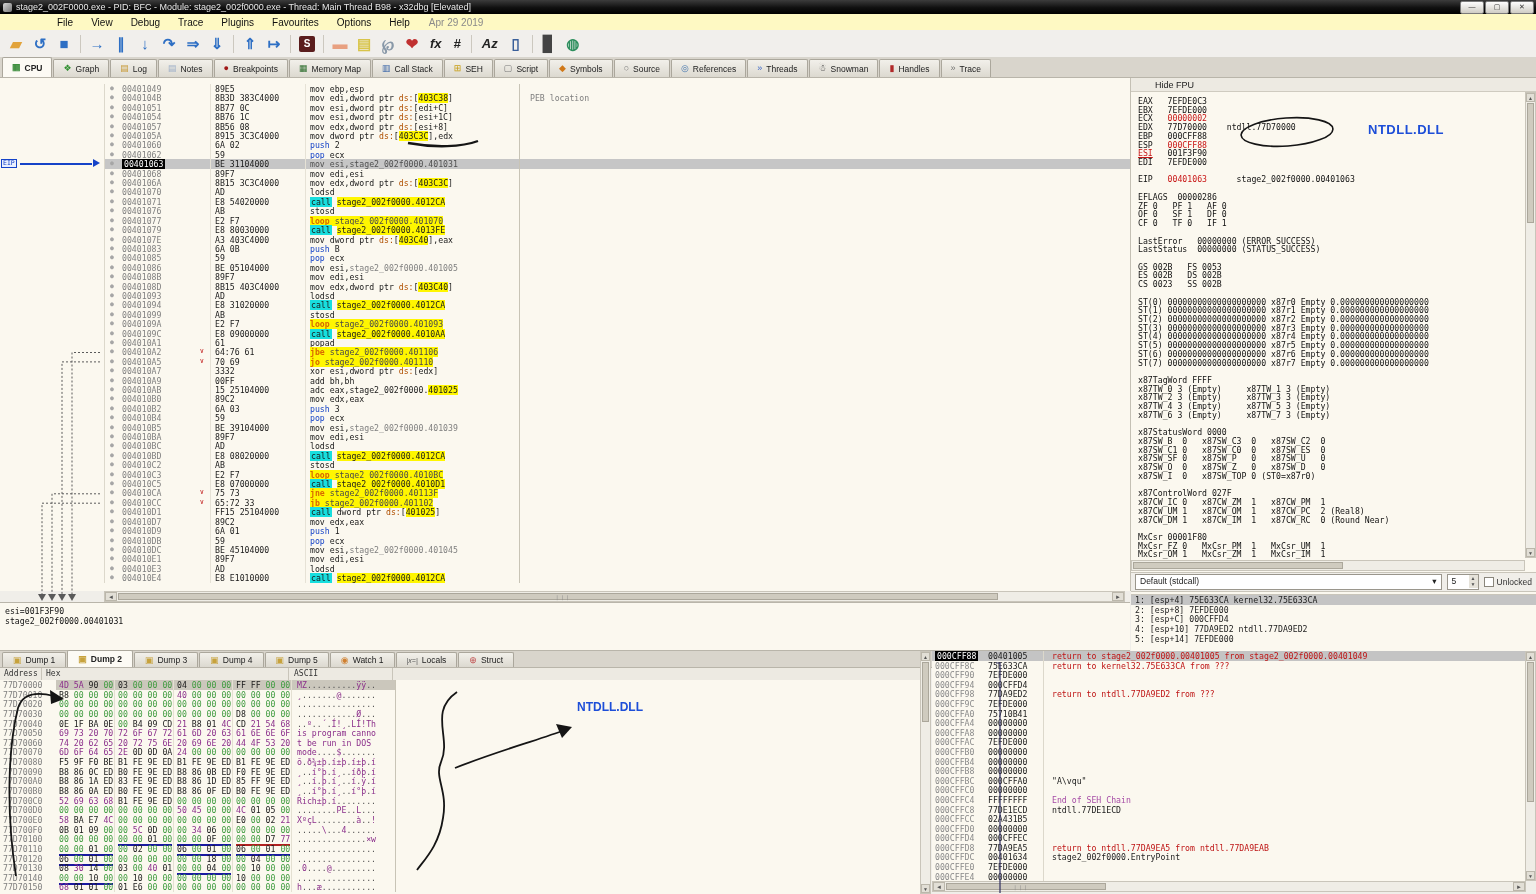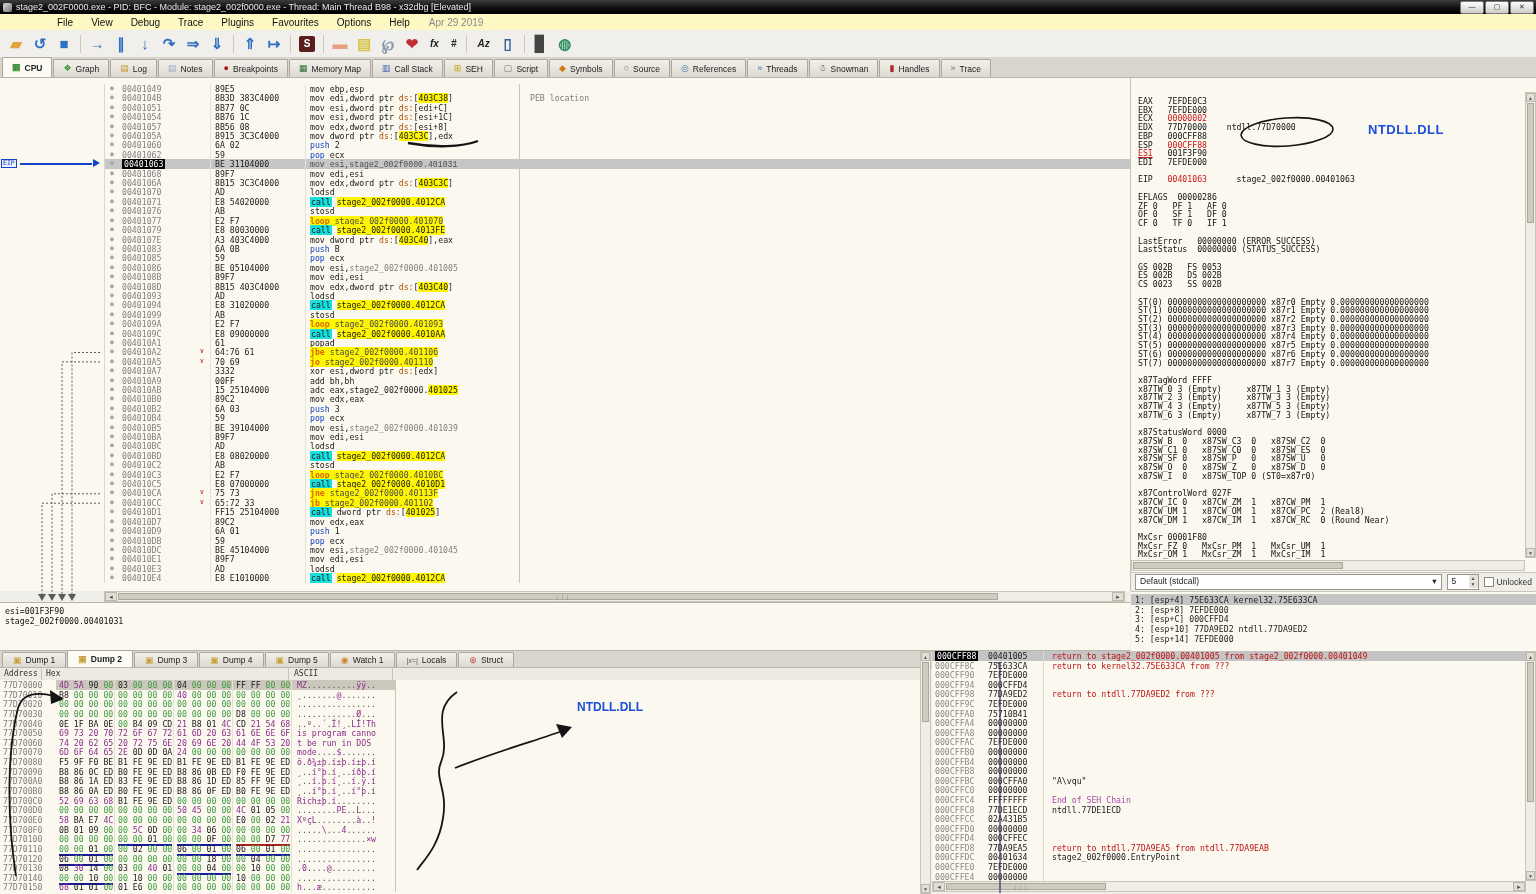--- a/index.html
+++ b/index.html
@@ -19,21 +19,21 @@
     border-bottom:1px solid #E0DDD6;font-size:10px;display:flex;align-items:center;padding-left:48px;}
   .mitem{padding:0 9px;color:#111;}
   .mdate{color:#8a8a8a;margin-left:10px;}
   
   .toolbar{position:absolute;left:0;top:30px;width:1536px;height:28px;background:#F1EFEC;
     border-bottom:1px solid #D8D5CD;display:flex;align-items:center;padding-left:4px;box-sizing:border-box;}
   .tico{width:24px;height:22px;display:flex;align-items:center;justify-content:center;
     font-size:15px;font-weight:bold;border-radius:3px;flex:none;}
   .tbadge{width:16px;height:16px;background:#5a1d1d;color:#fff;font-size:10px;font-weight:bold;
     display:flex;align-items:center;justify-content:center;border-radius:2px;flex:none;margin:0 4px;}
-  .ttxt{font-size:10px;font-style:italic;font-weight:bold;color:#222;padding:0 6px;flex:none;}
+  .ttxt{font-size:13px;font-style:italic;font-weight:bold;color:#222;padding:0 6px;flex:none;}
   .tsep{width:1px;height:18px;background:#CCC8BF;margin:0 4px;flex:none;}
   
   .tabbar{position:absolute;left:0;top:58px;width:1536px;height:20px;background:#D9D5CC;
     border-bottom:1px solid #B9B5AA;display:flex;align-items:flex-end;padding-left:2px;box-sizing:border-box;}
   .vtab{display:inline-flex;align-items:center;gap:4px;height:17px;padding:0 9px;
     font-size:8.5px;color:#222;background:linear-gradient(#F2F0EA,#DCD9D0);
     border:1px solid #ABA79C;border-bottom:none;border-radius:2px 2px 0 0;margin-right:1px;white-space:nowrap;}
   .vtab.act{background:#FCFAF4;height:19px;font-weight:bold;}
   .vtico{font-size:9px;line-height:9px;}
   
@@ -51,21 +51,21 @@
   .achip{background:#000;color:#fff;padding:0 2px;}
   .chev{position:absolute;right:6px;top:0;color:#C01818;font-size:7px;}
   .ylb{background:#FFF600;}
   .cc{background:#18DEDE;padding:0 1px;}
   .jm{color:#D86800;font-weight:bold;}
   .ga{color:#7F7F7F;}
   .ga2{color:#4a4a4a;}
   .sg{color:#B05000;}
   .yt{background:#FFF600;}
   .bl{color:#1543C8;}
-  .et{color:#4F4F4F;font-family:Liberation Mono, monospace;}
+  .et{color:#4F4F4F;}
   
   .hscroll{position:absolute;height:11px;background:#EFEDE6;border:1px solid #C9C5BA;box-sizing:border-box;}
   .hs-dis{left:104px;top:591px;width:1021px;}
   .sb-btn{position:absolute;top:0;width:12px;height:9px;background:#E2DFD6;border:1px solid #BBB7AB;
     font-size:6px;line-height:8px;text-align:center;color:#555;box-sizing:border-box;}
   .sb-thumb{position:absolute;top:1px;height:7px;background:#CFCBBF;border:1px solid #ABA79B;box-sizing:border-box;}
   .grip{position:absolute;top:2px;font-size:5px;color:#888;letter-spacing:1px;}
   
   .infobox{left:0;top:602px;width:1130px;height:49px;border-top:1px solid #B9B5AA;border-bottom:1px solid #B9B5AA;
     font:8.2px "DejaVu Sans Mono",monospace;color:#111;padding:3px 0 0 5px;box-sizing:border-box;}
@@ -701,20 +701,21 @@
     <span class="sb-btn" style="right:0;">►</span>
   </div>
 
   <div class="pane infobox" id="infobox">
       <div class="infoline">esi=001F3F90</div>
       <div class="infoline">stage2_002f0000.00401031</div>
       <div class="infoline">&nbsp;</div>
     </div>
 
   <div class="pane registers">
+    <div class="hidefpu">Hide FPU</div>
     <div class="reglines" id="reglines">
         <div class="rl"><span class="">EAX   </span><span class="">7EFDE0C3</span></div>
         <div class="rl"><span class="">EBX   </span><span class="">7EFDE000</span></div>
         <div class="rl"><span class="">ECX   </span><span class="r">00000002</span></div>
         <div class="rl"><span class="">EDX   </span><span class="">77D70000</span><span class="">    </span><span class="">ntdll.77D70000</span></div>
         <div class="rl"><span class="">EBP   </span><span class="">000CFF88</span></div>
         <div class="rl"><span class="">ESP   </span><span class="r">000CFF88</span></div>
         <div class="rl"><span class="ru">ESI</span><span class="">   </span><span class="">001F3F90</span></div>
         <div class="rl"><span class="">EDI   </span><span class="">7EFDE000</span></div>
         <div class="rl"><span class="">&nbsp;</span></div>

